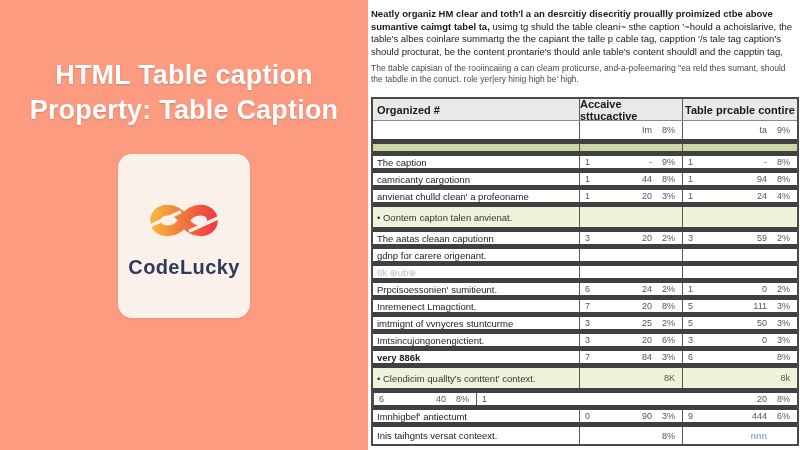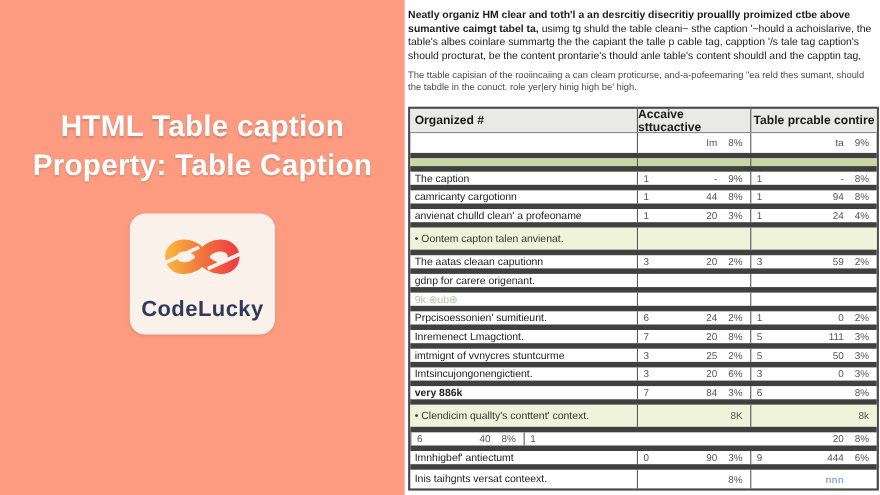--- a/index.html
+++ b/index.html
@@ -5,29 +5,29 @@
   html,body{margin:0;padding:0;}
   body{
     width:800px;height:450px;overflow:hidden;
     font-family:"Liberation Sans", sans-serif;
     display:flex;background:#fff;
   }
   
   .left-panel{
     width:368px;height:450px;background:#FC9B80;
     display:flex;flex-direction:column;align-items:center;
-    box-sizing:border-box;padding-top:98px;flex-shrink:0;
+    box-sizing:border-box;padding-top:58px;flex-shrink:0;
   }
   .promo-title{
     color:#ffffff;font-weight:bold;font-size:27px;line-height:35px;
     text-align:center;text-shadow:0 1px 2px rgba(0,0,0,0.18);
     letter-spacing:0.2px;
   }
   .logo-card{
-    margin-top:26px;width:132px;height:110px;background:#FBF1EB;
+    margin-top:26px;width:132px;height:164px;background:#FBF1EB;
     border-radius:14px;display:flex;flex-direction:column;
     align-items:center;justify-content:center;gap:4px;
     box-shadow:0 1px 3px rgba(0,0,0,0.08);
   }
   .logo-text{
     color:#2E3A59;font-size:20px;font-weight:600;letter-spacing:0.4px;
   }
   
   .right-panel{
     flex:1;background:#ffffff;box-sizing:border-box;

